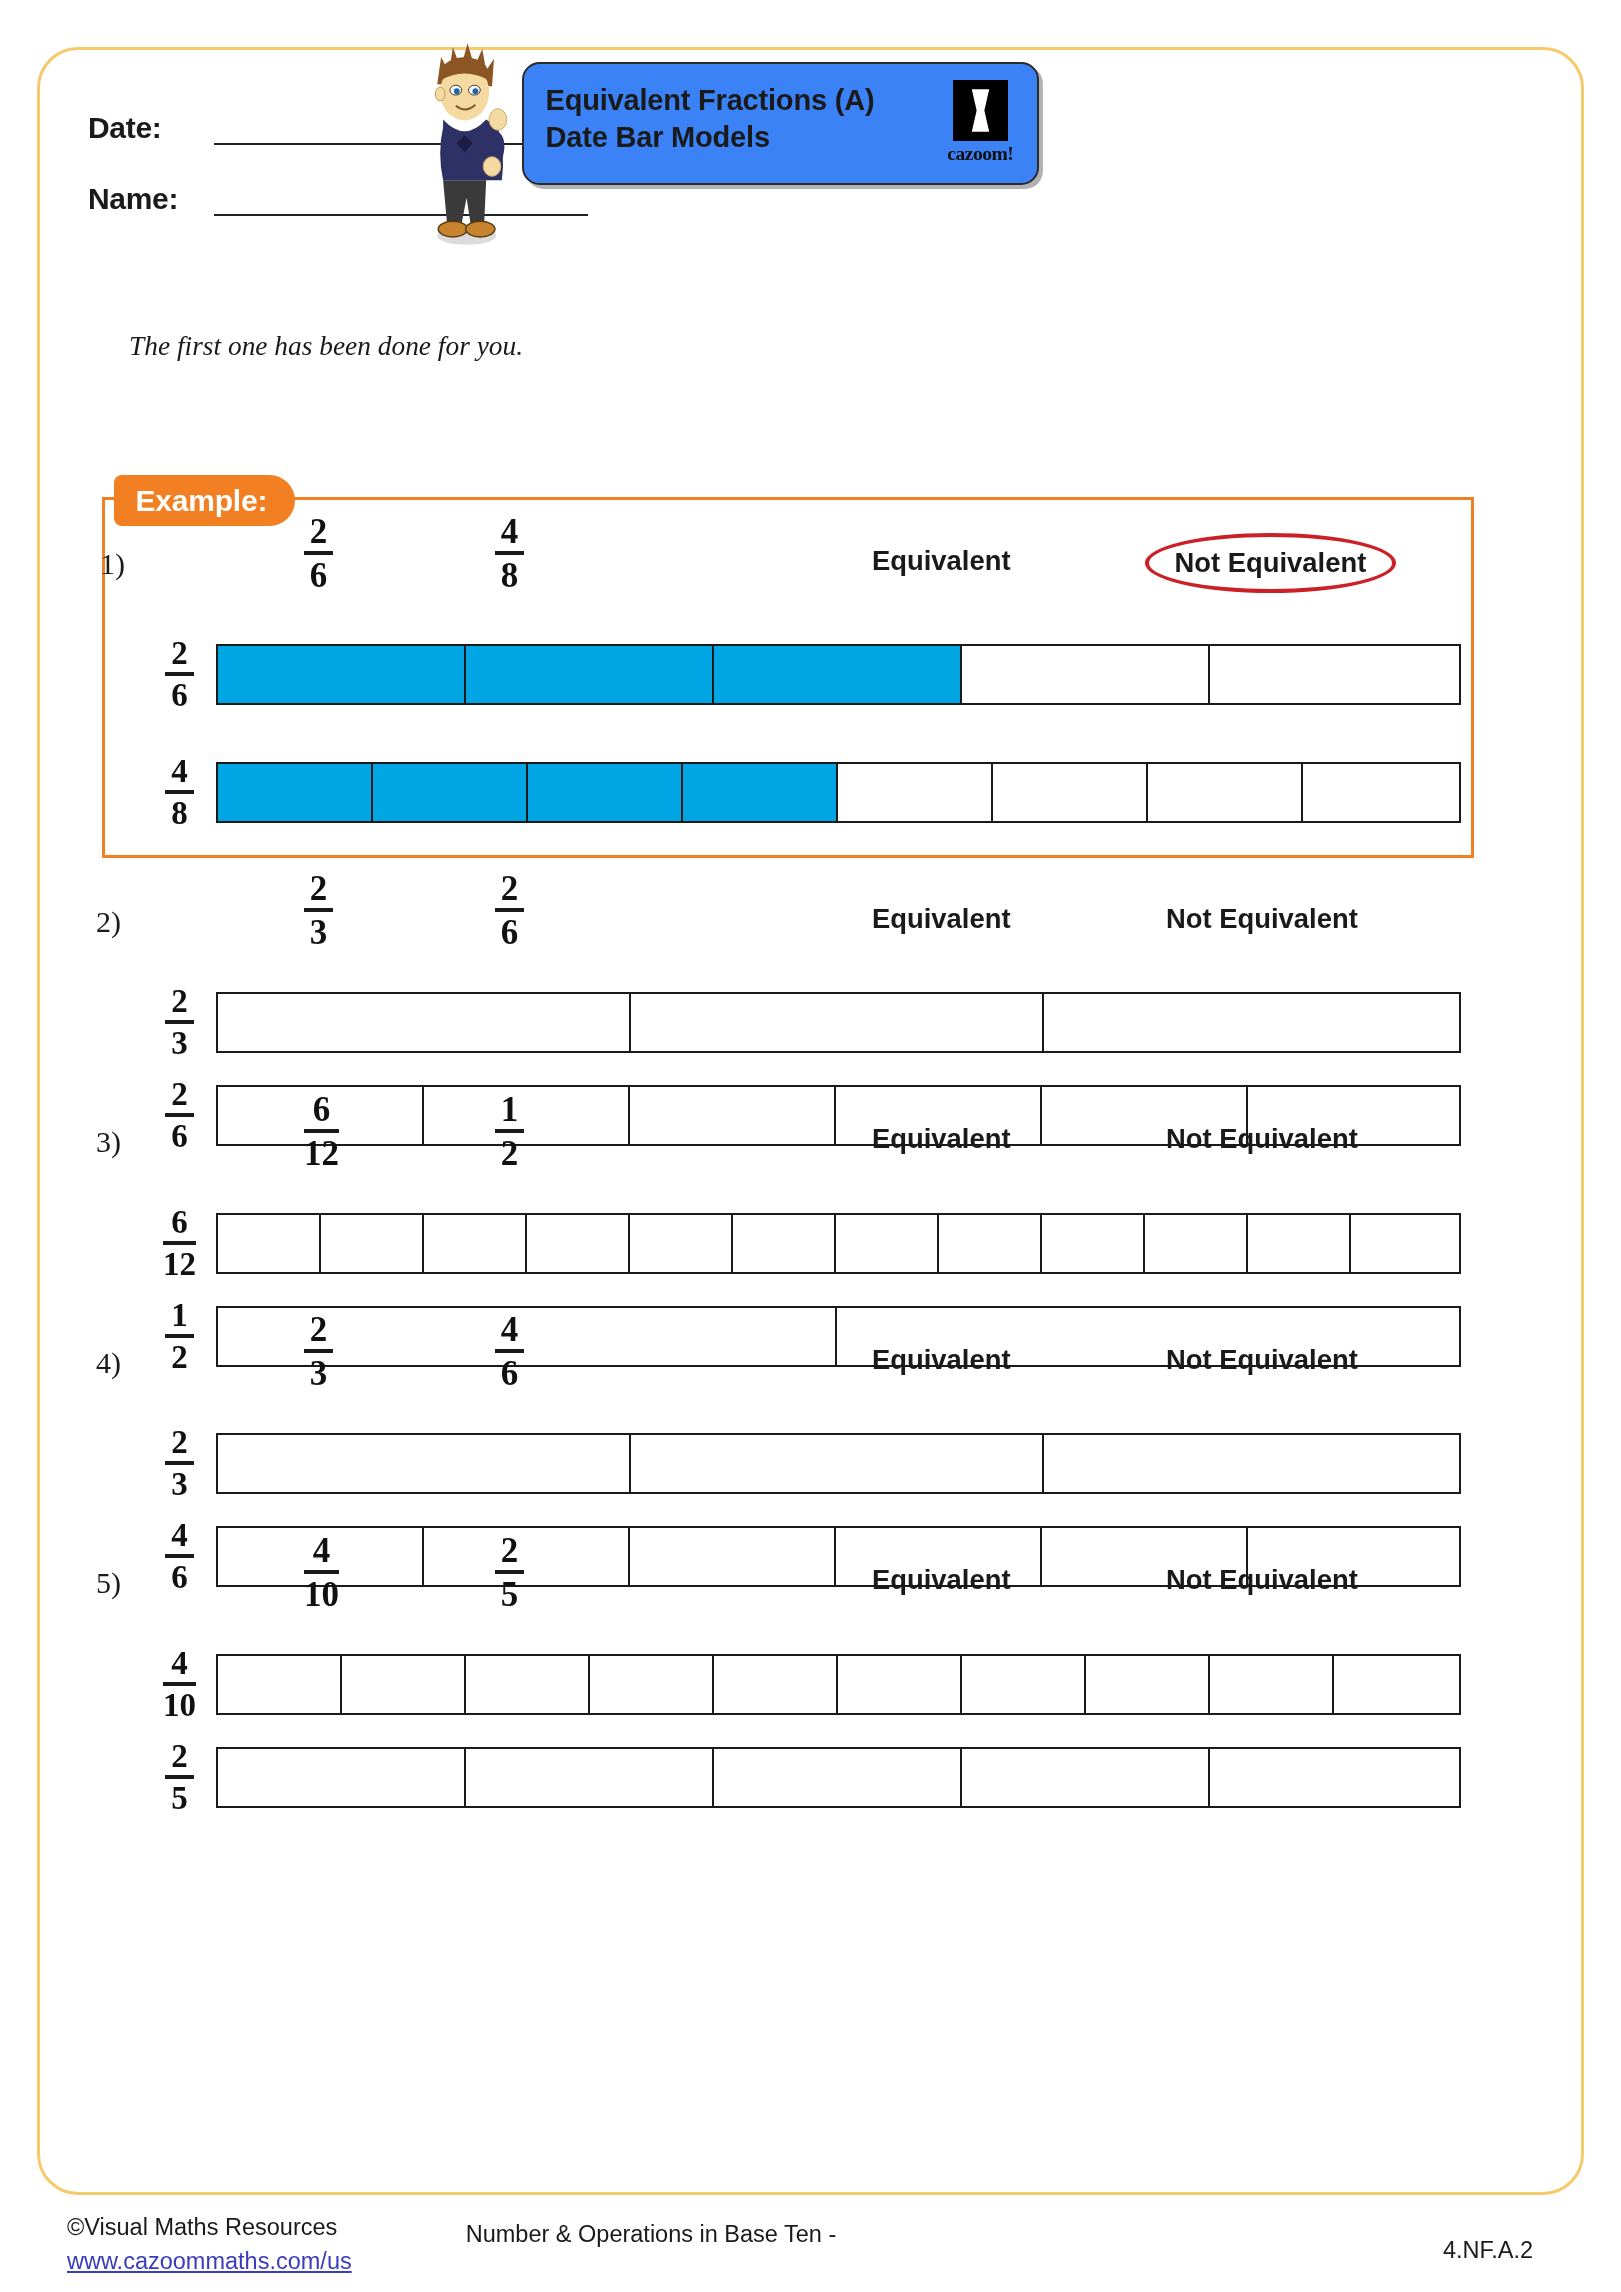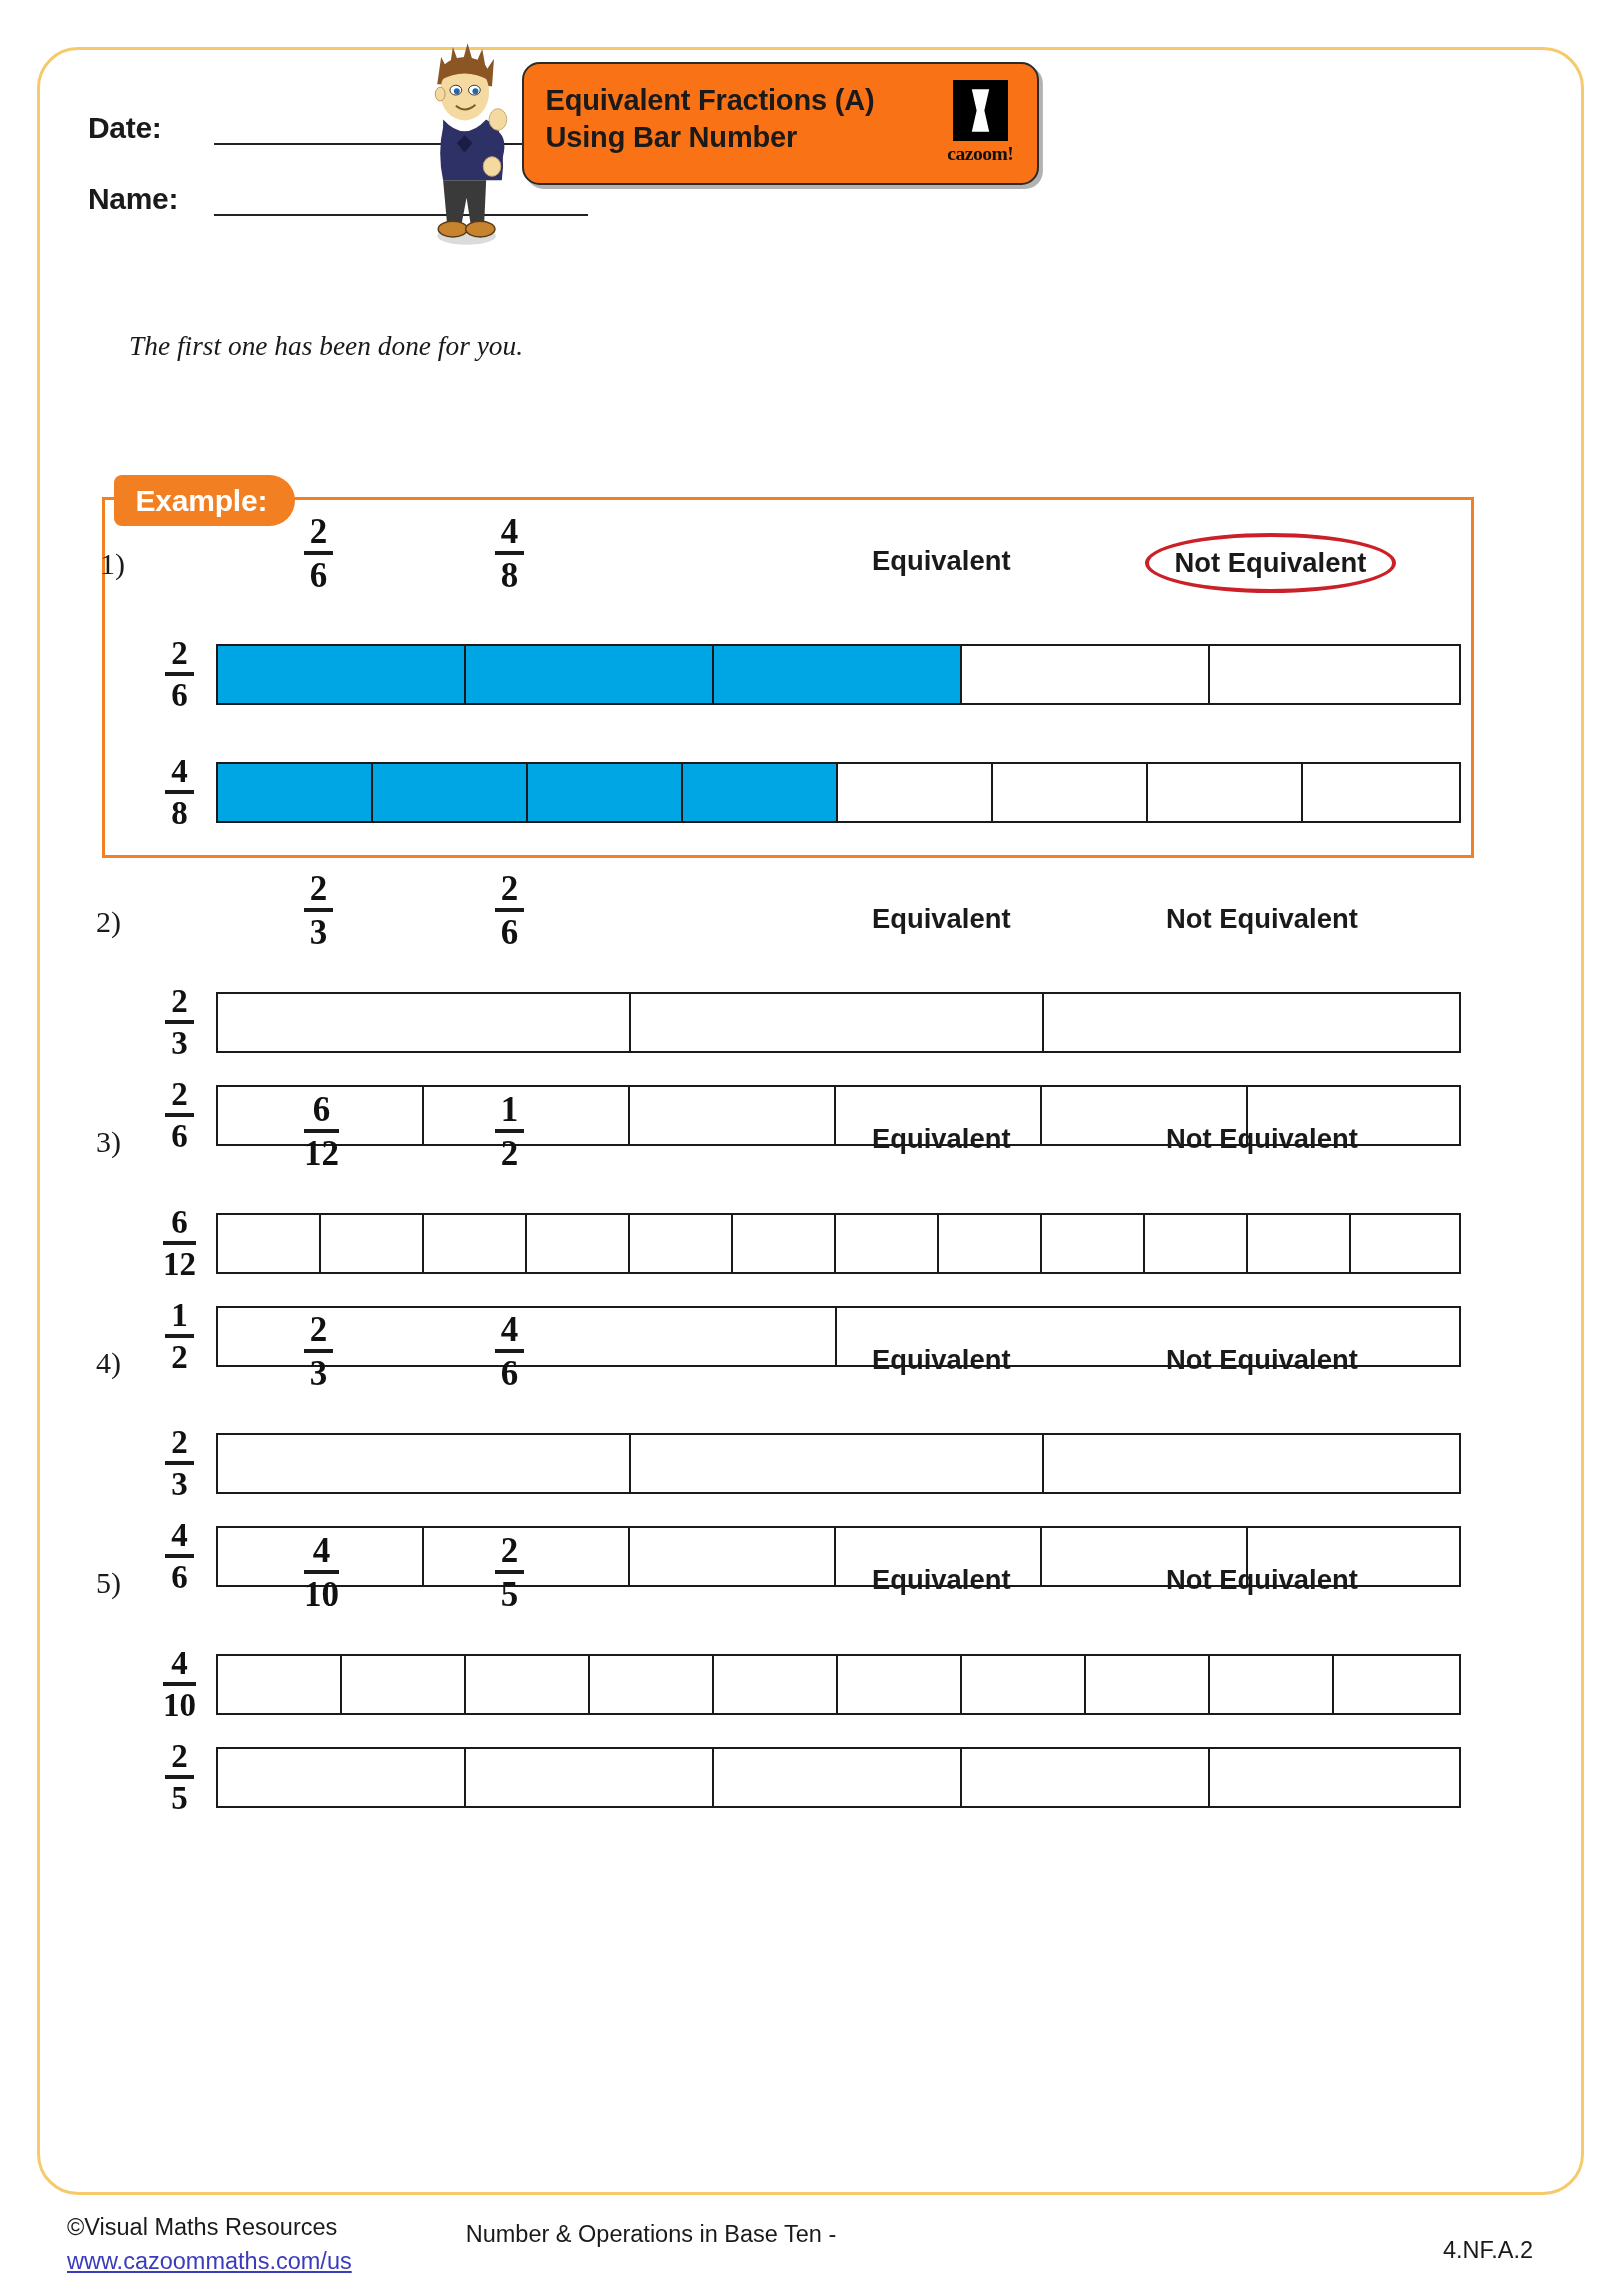--- a/index.html
+++ b/index.html
@@ -68,21 +68,21 @@
     height: 211px;
   }
 
   
   .title-box {
     position: absolute;
     left: 522px;
     top: 62px;
     width: 517px;
     height: 123px;
-    background: #f97316;
+    background: #3b82f6;
     border: 2.9px solid #2b2b2b;
     border-radius: 17.6px;
     box-shadow: 3.9px 3.9px 0 rgba(0,0,0,0.30);
   }
   .title-text {
     position: absolute;
     left: 21.6px;
     top: 17.6px;
     width: 363px;
     font-size: 29px;
@@ -317,21 +317,21 @@
 
     <path d="M42 146 l44 0 l-2 44 l-14 0 l-4 -26 l-5 26 l-15 0 Z" fill="#3A3A3A"></path>
 
     <ellipse cx="52" cy="196" rx="15" ry="8" fill="#C8832F" stroke="#5a3c14" stroke-width="1.5"></ellipse>
     <ellipse cx="80" cy="196" rx="15" ry="8" fill="#C8832F" stroke="#5a3c14" stroke-width="1.5"></ellipse>
   </svg>
 
   <div class="title-box">
     <div class="title-text">
       <div>Equivalent Fractions (A)</div>
-      <div>Using Bar Number</div>
+      <div>Date Bar Models</div>
     </div>
     <div class="logo">
       <div class="logo-mark">
         <svg width="29" height="47" viewBox="0 0 30 48">
           <path d="M6 2 H24 L19 24 L24 46 H6 L11 24 Z" fill="#ffffff"></path>
         </svg>
       </div>
       <div class="logo-word">cazoom!</div>
     </div>
   </div>

